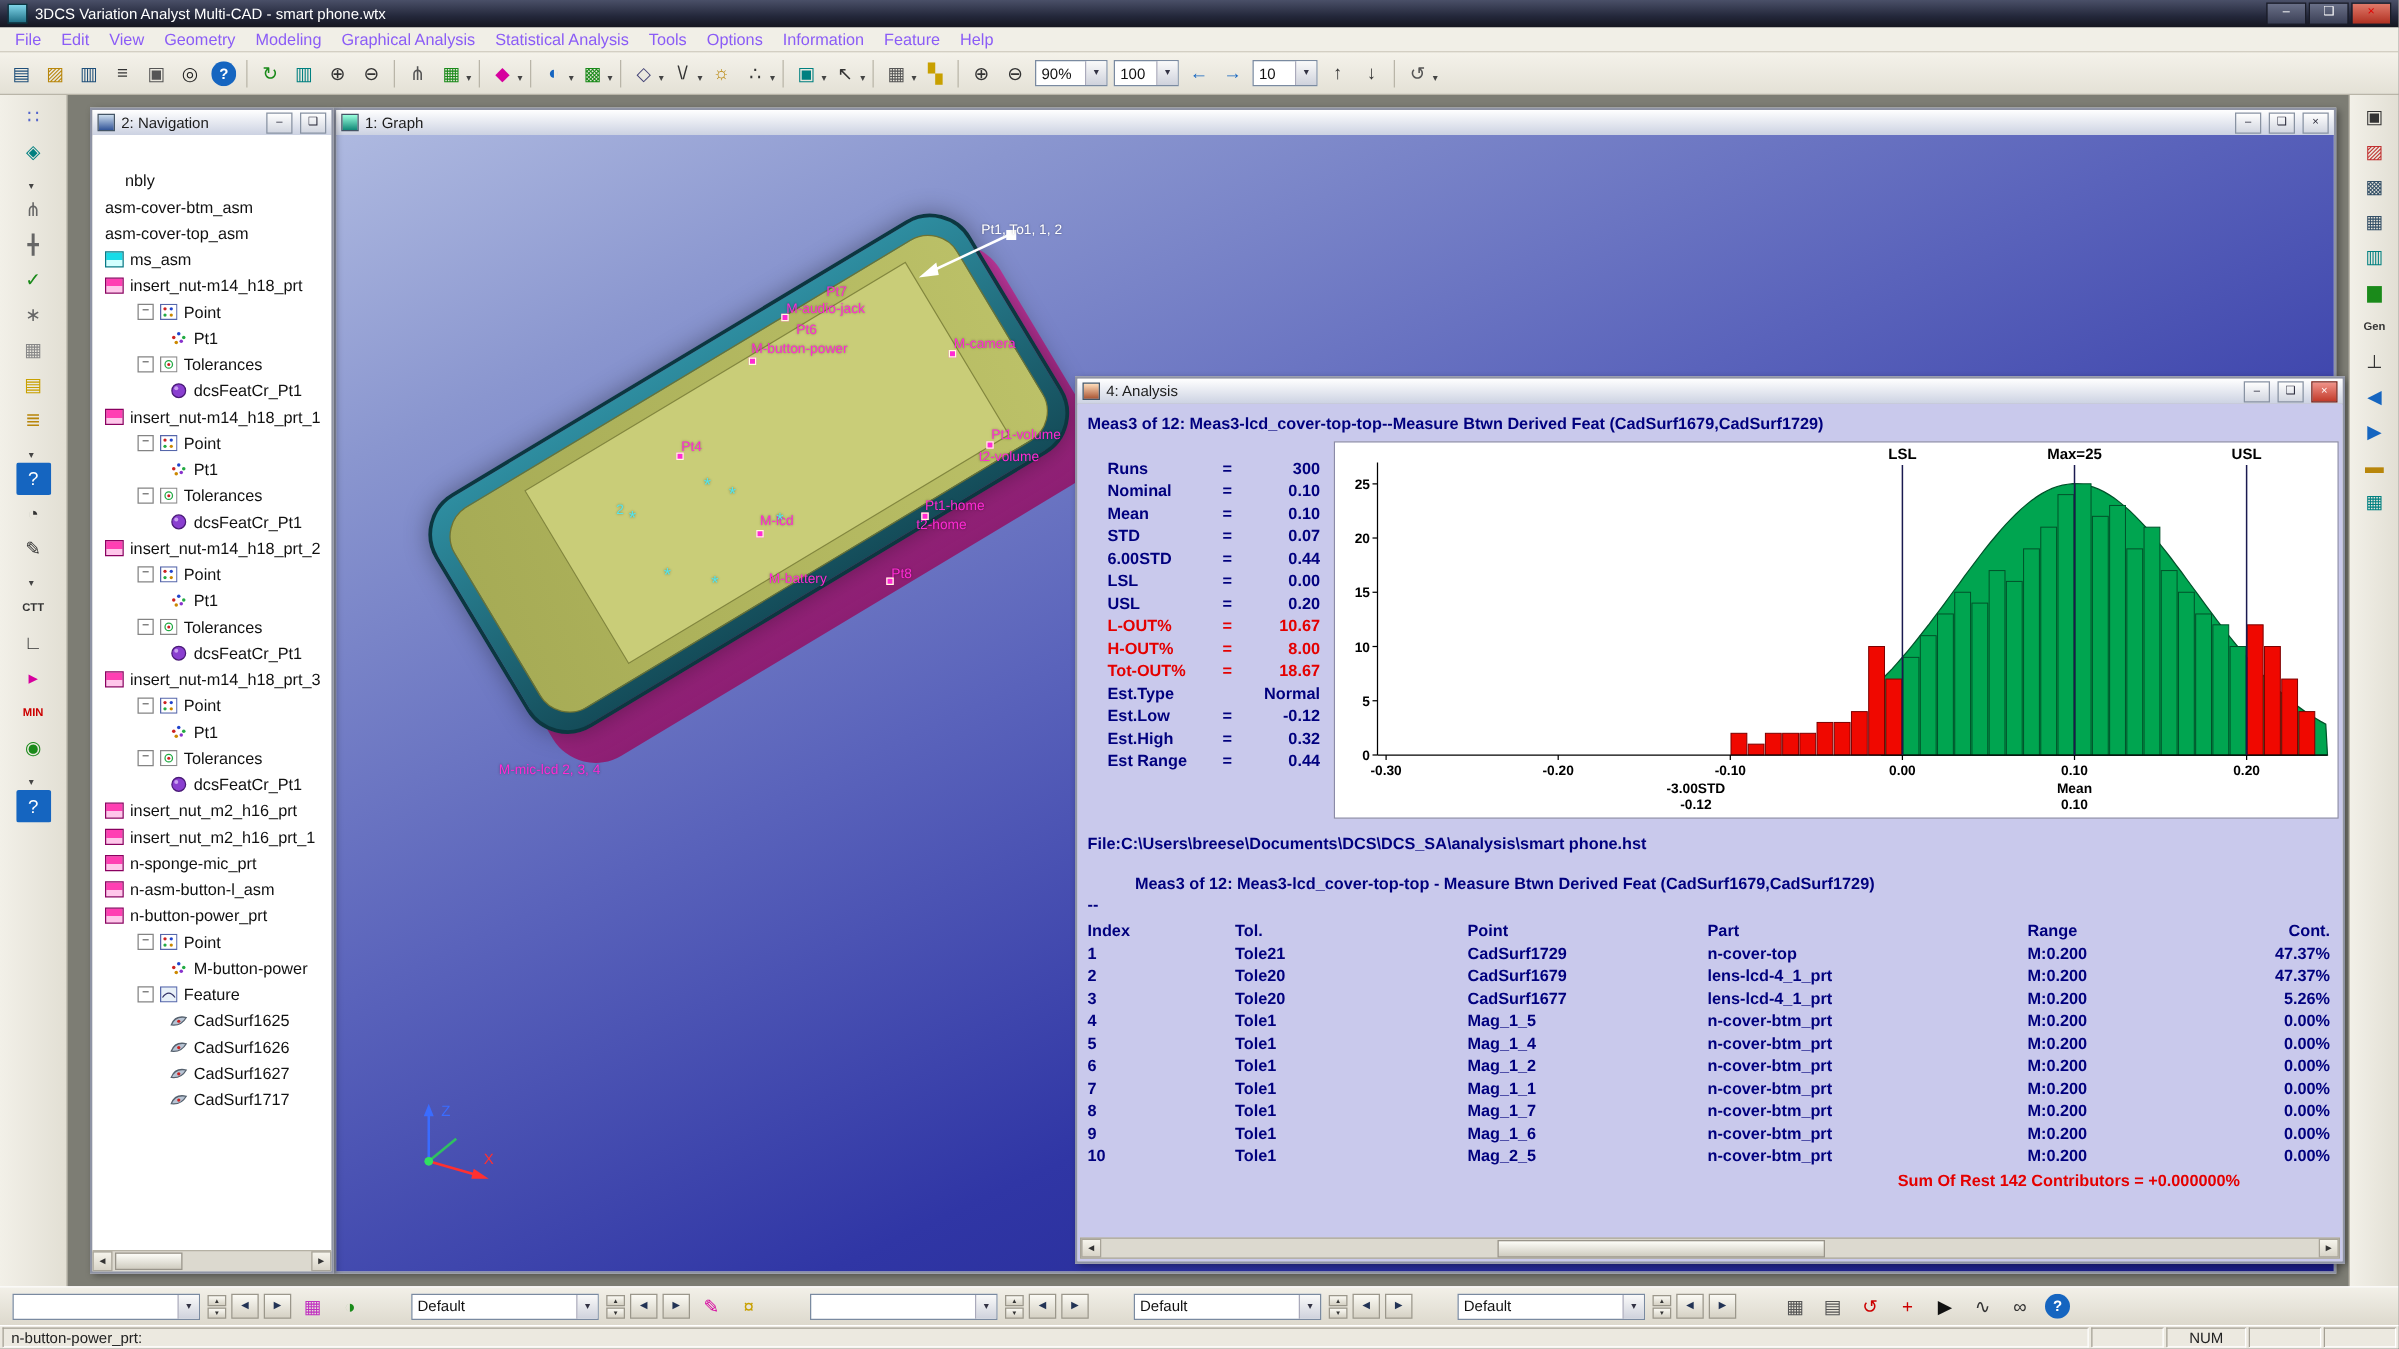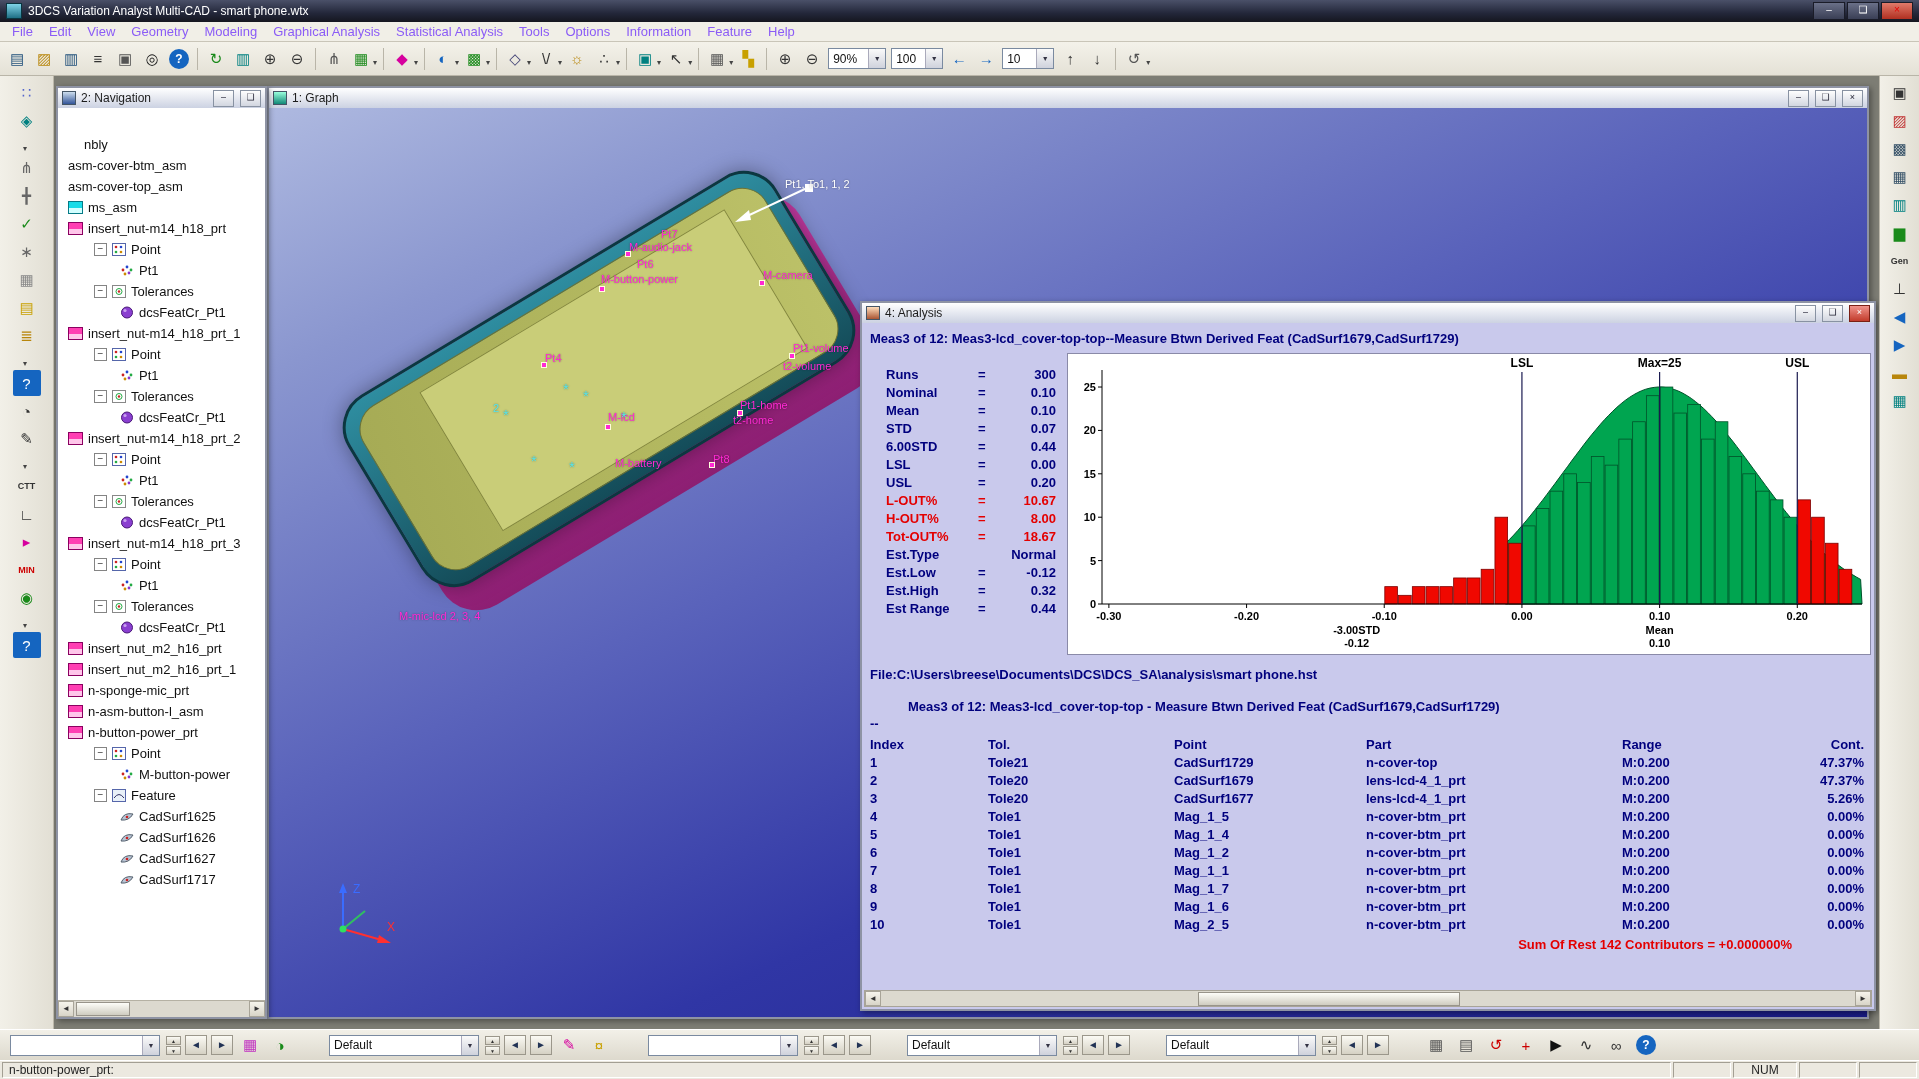--- a/index.html
+++ b/index.html
@@ -286,21 +286,21 @@
           <span class="mk" style="left: 330px; top: 178px;"></span>
           <span class="mk" style="left: 490px; top: 172px;"></span>
           <span class="mk" style="left: 272px; top: 254px;"></span>
           <span class="mk" style="left: 520px; top: 245px;"></span>
           <span class="mk" style="left: 468px; top: 302px;"></span>
           <span class="mk" style="left: 440px; top: 354px;"></span>
           <span class="mk" style="left: 336px; top: 316px;"></span>
         </div>
     </div>
 
-    <div class="child" style="left:2px;top:10px;width:211px;height:933px;">
+    <div class="child" style="left:18px;top:10px;width:195px;height:933px;">
       <div class="cbar">
         <span class="cico" style="background:linear-gradient(#cde,#359);"></span>
         <span>2: Navigation</span>
         <span class="spring"></span>
         <span class="wbtn">–</span>
         <span class="wbtn">❑</span>
       </div>
       <div class="nav-body">
           <div class="trow" style="padding-left: 26px;">
             <span class="tlabel">nbly</span>

